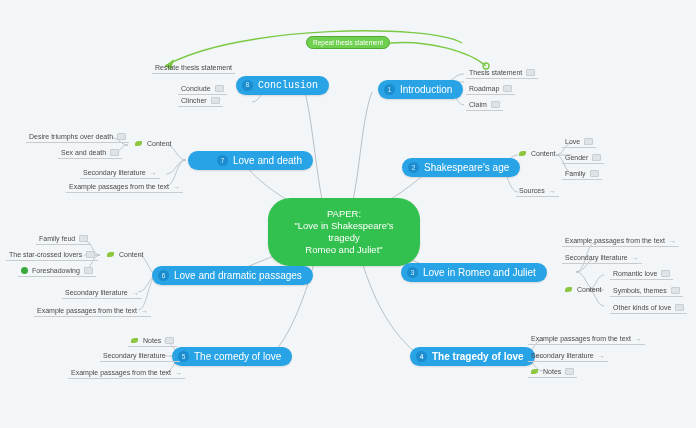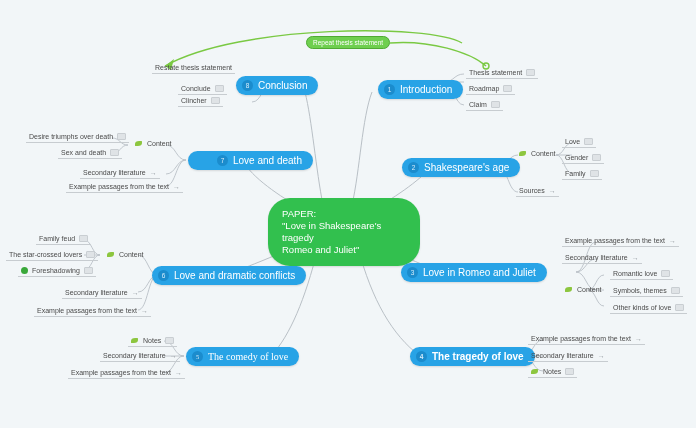--- a/index.html
+++ b/index.html
@@ -11,21 +11,21 @@
   }
   #canvas{position:absolute;inset:0;}
   svg.links{position:absolute;left:0;top:0;width:696px;height:428px;pointer-events:none;}
 
   
   .central{
     position:absolute;
     background:#32c04e;
     color:#ffffff;
     border-radius:22px;
-    text-align:left;
+    text-align:center;
     font-size:9.5px;
     line-height:12px;
     padding:10px 14px;
     box-sizing:border-box;
     box-shadow:0 1px 2px rgba(0,0,0,.12);
   }
   .central .ttl{display:block;}
 
   
   .topic{
@@ -200,21 +200,21 @@
   </div>
 
   <div class="callout" style="left:306px;top:36px;">
     <span>Repeat thesis statement</span>
   </div>
 
   <div class="plain" style="left:152px;top:64px;">
     <span>Restate thesis statement</span>
   </div>
 
-  <div class="topic" style="left:236px;top:76px;">
+  <div class="topic" style="left:236px;top:76px;font-family:Liberation Mono, monospace;">
     <span class="num">8</span>
     <span>Conclusion</span>
   </div>
   <div class="leaf" style="left:178px;top:84px;">
     <span>Conclude</span>
     <span class="mk"></span>
   </div>
   <div class="leaf" style="left:178px;top:96px;">
     <span>Clincher</span>
     <span class="mk"></span>
@@ -311,21 +311,21 @@
     <span>Symbols, themes</span>
     <span class="mk"></span>
   </div>
   <div class="leaf" style="left:610px;top:303px;">
     <span>Other kinds of love</span>
     <span class="mk"></span>
   </div>
 
   <div class="topic" style="left:152px;top:266px;">
     <span class="num">6</span>
-    <span>Love and dramatic conflicts</span>
+    <span>Love and dramatic passages</span>
   </div>
   <div class="leaf noline" style="left:104px;top:250px;">
     <span class="leaficon"></span>
     <span>Content</span>
   </div>
   <div class="leaf" style="left:36px;top:234px;">
     <span>Family feud</span>
     <span class="mk"></span>
   </div>
   <div class="leaf" style="left:6px;top:250px;">
@@ -339,21 +339,21 @@
   </div>
   <div class="leaf" style="left:62px;top:288px;">
     <span>Secondary literature</span>
     <span class="arrow">→</span>
   </div>
   <div class="leaf" style="left:34px;top:306px;">
     <span>Example passages from the text</span>
     <span class="arrow">→</span>
   </div>
 
-  <div class="topic" style="left:186px;top:347px;font-family:Liberation Serif, serif;">
+  <div class="topic" style="left:172px;top:347px;">
     <span class="num">5</span>
     <span>The comedy of love</span>
   </div>
   <div class="leaf" style="left:128px;top:336px;">
     <span class="leaficon"></span>
     <span>Notes</span>
     <span class="mk"></span>
   </div>
   <div class="leaf" style="left:100px;top:351px;">
     <span>Secondary literature</span>

